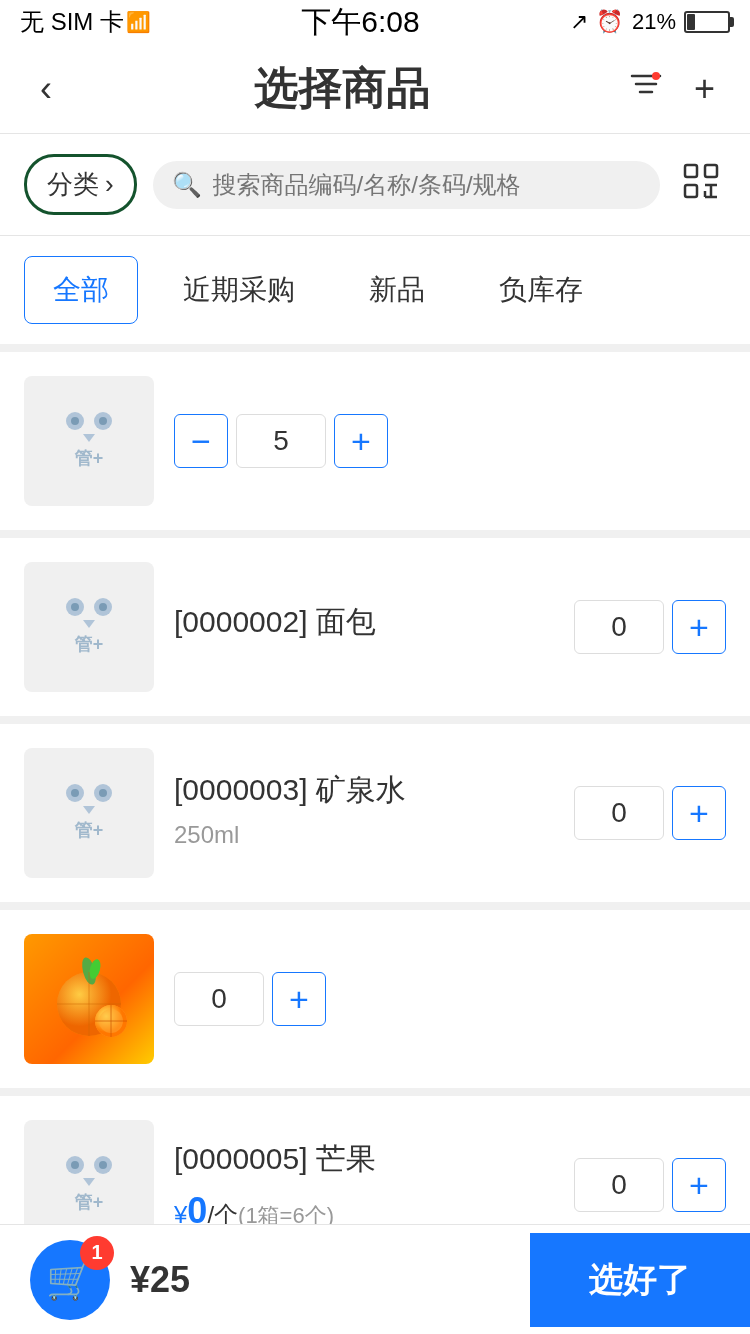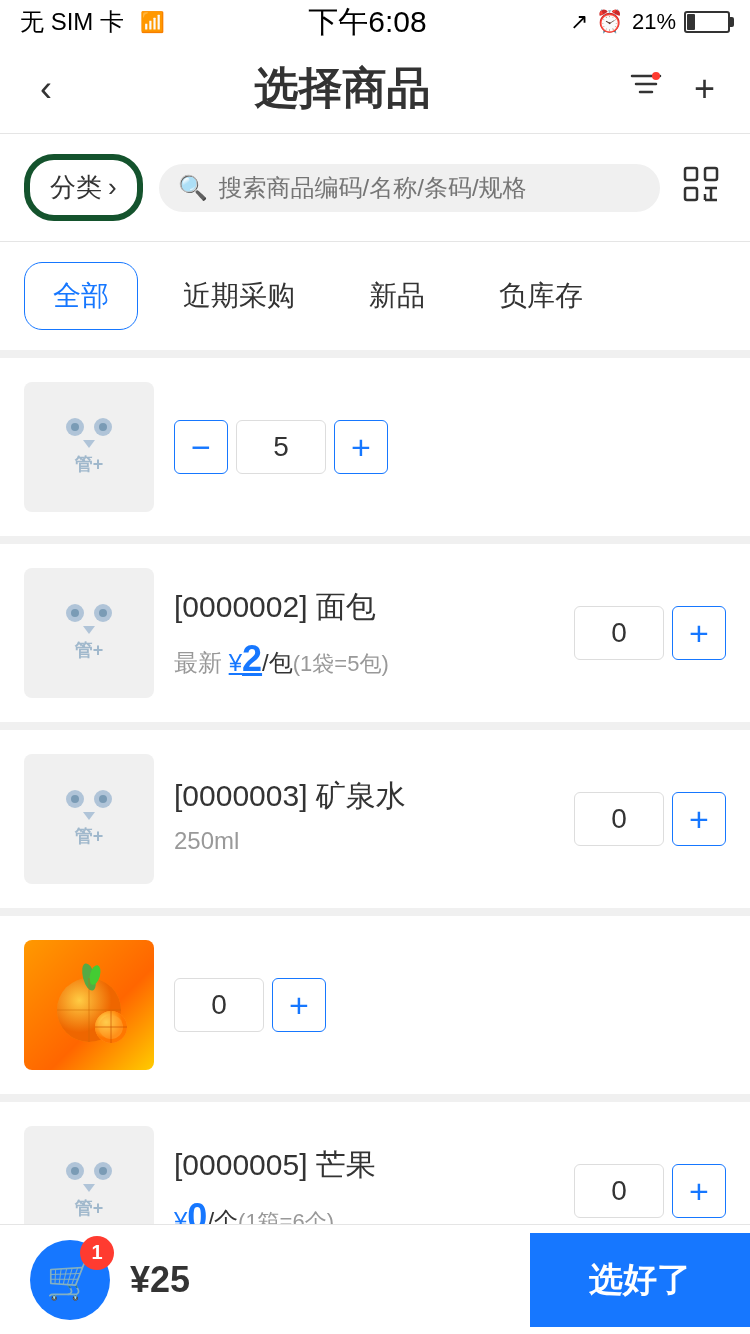--- a/index.html
+++ b/index.html
@@ -18,21 +18,21 @@
       width: 100%;
       height: 44px;
       background: #fff;
       display: flex;
       align-items: center;
       justify-content: space-between;
       padding: 0 20px;
       font-size: 24px;
       font-weight: 500;
     }
-    .status-left { display: flex; align-items: center; gap: 16px; }
+    .status-left { display: flex; align-items: center; gap: 2px; }
     .status-center { font-size: 30px; font-weight: 400; }
     .status-right { display: flex; align-items: center; gap: 8px; font-size: 22px; }
     .wifi-icon, .signal-icon { font-size: 20px; }
     .battery-icon {
       display: inline-block;
       width: 46px; height: 22px;
       border: 2px solid #333;
       border-radius: 3px;
       position: relative;
       background: #fff;
@@ -94,21 +94,21 @@
       padding: 20px 24px;
       display: flex;
       align-items: center;
       gap: 16px;
       border-bottom: 1px solid #e5e5e5;
     }
     .category-btn {
       display: flex;
       align-items: center;
       gap: 6px;
-      border: 6px solid #14532d;
+      border: 3px solid #14532d;
       border-radius: 30px;
       padding: 10px 20px;
       font-size: 26px;
       color: #333;
       background: #fff;
       cursor: pointer;
       white-space: nowrap;
     }
     .search-bar {
       flex: 1;
@@ -140,21 +140,21 @@
       width: 100%;
       background: #fff;
       display: flex;
       align-items: center;
       padding: 20px 24px;
       gap: 16px;
       border-bottom: 8px solid #f0f0f0;
     }
     .tab-btn {
       padding: 14px 28px;
-      border-radius: 18px;
+      border-radius: 8px;
       font-size: 28px;
       cursor: pointer;
       border: 1px solid transparent;
       background: #fff;
       color: #333;
     }
     .tab-btn.active {
       color: #1677ff;
       border-color: #1677ff;
       background: #fff;
@@ -465,24 +465,20 @@
             </div>
         </div>
         <div class="owl-beak"></div>
         <div class="owl-text">管+</div>
       </div>
     </div>
     <div class="product-info">
       <div class="product-name">
         [<span>0000002</span>] <span>面包</span>
       </div>
-      <div class="product-price">
-        <span class="price-label">最新</span>
-        <span class="price-currency">¥</span><span class="price-value">2</span><span class="price-unit">/包</span><span class="price-unit-detail">(1袋=5包)</span>
-      </div>
     </div>
     <div class="quantity-control">
       <input class="qty-input" type="text" value="0" style="">
       <button class="qty-btn">+</button>
     </div>
   </div>
 
   <div class="product-item">
     <div class="product-thumb">
       <div class="owl-logo">

